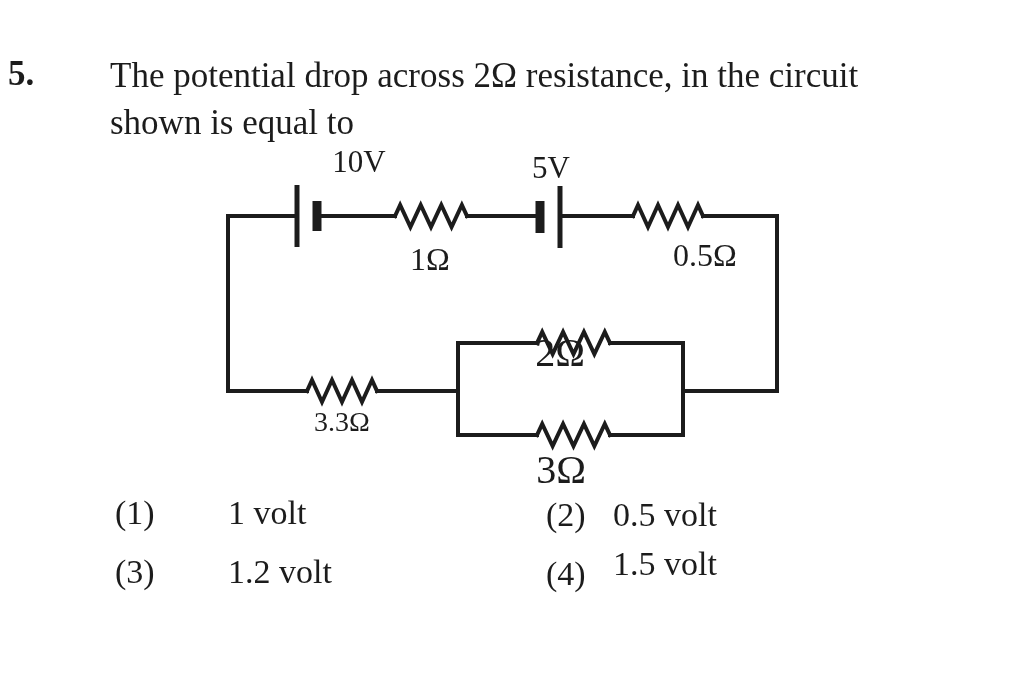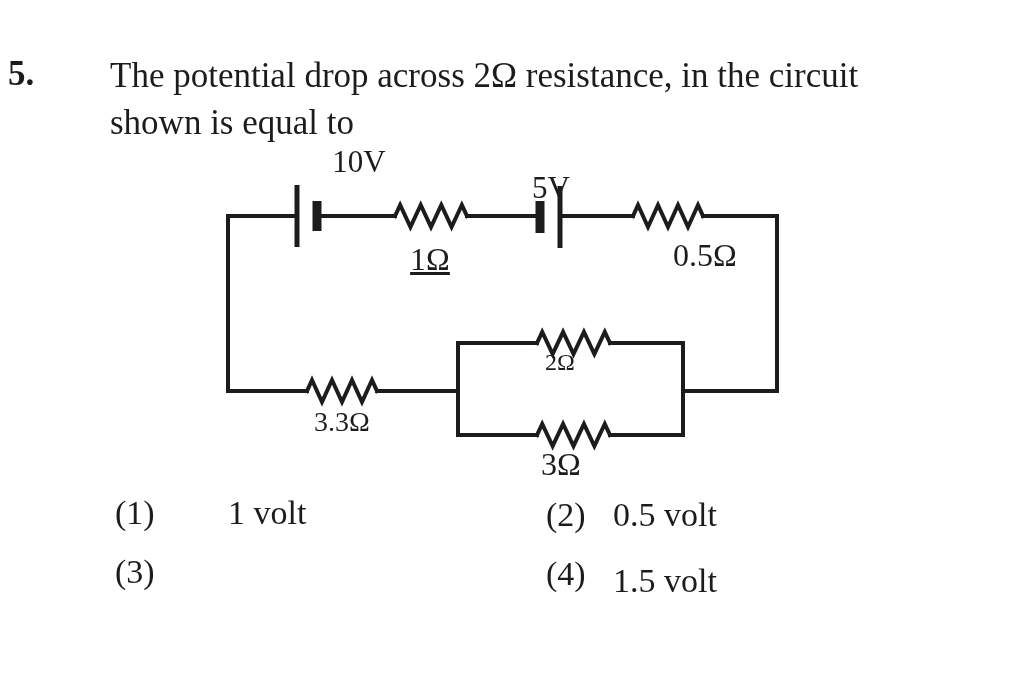--- a/index.html
+++ b/index.html
@@ -72,31 +72,32 @@
       <line class="wire" x1="458" y1="343" x2="537" y2="343"></line>
       <line class="wire" x1="610" y1="343" x2="683" y2="343"></line>
       <line class="wire" x1="458" y1="435" x2="537" y2="435"></line>
       <line class="wire" x1="610" y1="435" x2="683" y2="435"></line>
     </g>
     <polyline class="wire" points="537,343 542.2142857142857,332 552.6428571428571,354 563.0714285714286,332 573.5,354 583.9285714285714,332 594.3571428571429,354 604.7857142857143,332 610,343"></polyline>
     <polyline class="wire" points="537,435 542.2142857142857,424 552.6428571428571,446 563.0714285714286,424 573.5,446 583.9285714285714,424 594.3571428571429,446 604.7857142857143,424 610,435"></polyline>
   </svg>
 
   <div class="abs clabel" style="left:329px; top:144px;margin-left:30px;">10V</div>
-  <div class="abs clabel" style="left:551px; top:150px;margin-top:20px;">5V</div>
-  <div class="abs clabel" style="left:430px; top:241px; font-size:32px;text-decoration:underline;">1Ω</div>
+  <div class="abs clabel" style="left:551px; top:150px;">5V</div>
+  <div class="abs clabel" style="left:430px; top:241px; font-size:32px;">1Ω</div>
   <div class="abs clabel" style="left:705px; top:237px; font-size:32px;">0.5Ω</div>
   <div class="abs clabel" style="left:342px; top:406px; font-size:28px;">3.3Ω</div>
-  <div class="abs clabel" style="left:560px; top:349px; font-size:24px;">2Ω</div>
-  <div class="abs clabel" style="left:561px; top:446px; font-size:32px;">3Ω</div>
+  <div class="abs clabel" style="left:560px; top:329px; font-size:40px;">2Ω</div>
+  <div class="abs clabel" style="left:561px; top:446px; font-size:40px;">3Ω</div>
 
   <div class="abs olabel" style="left:115px; top:494px;">(1)</div>
   <div class="abs olabel" style="left:228px; top:494px;text-align:center;">1 volt</div>
 
   <div class="abs olabel" style="left:546px; top:496px;">(2)</div>
   <div class="abs olabel" style="left:613px; top:496px;">0.5 volt</div>
 
   <div class="abs olabel" style="left:115px; top:553px;">(3)</div>
+  <div class="abs olabel" style="left:228px; top:553px;">1.2 volt</div>
 
   <div class="abs olabel" style="left:546px; top:555px;">(4)</div>
-  <div class="abs olabel" style="left:613px; top:562px;">1.5 volt</div>
+  <div class="abs olabel" style="left:613px; top:545px;">1.5 volt</div>
 
 </div>
 
 </body></html>

